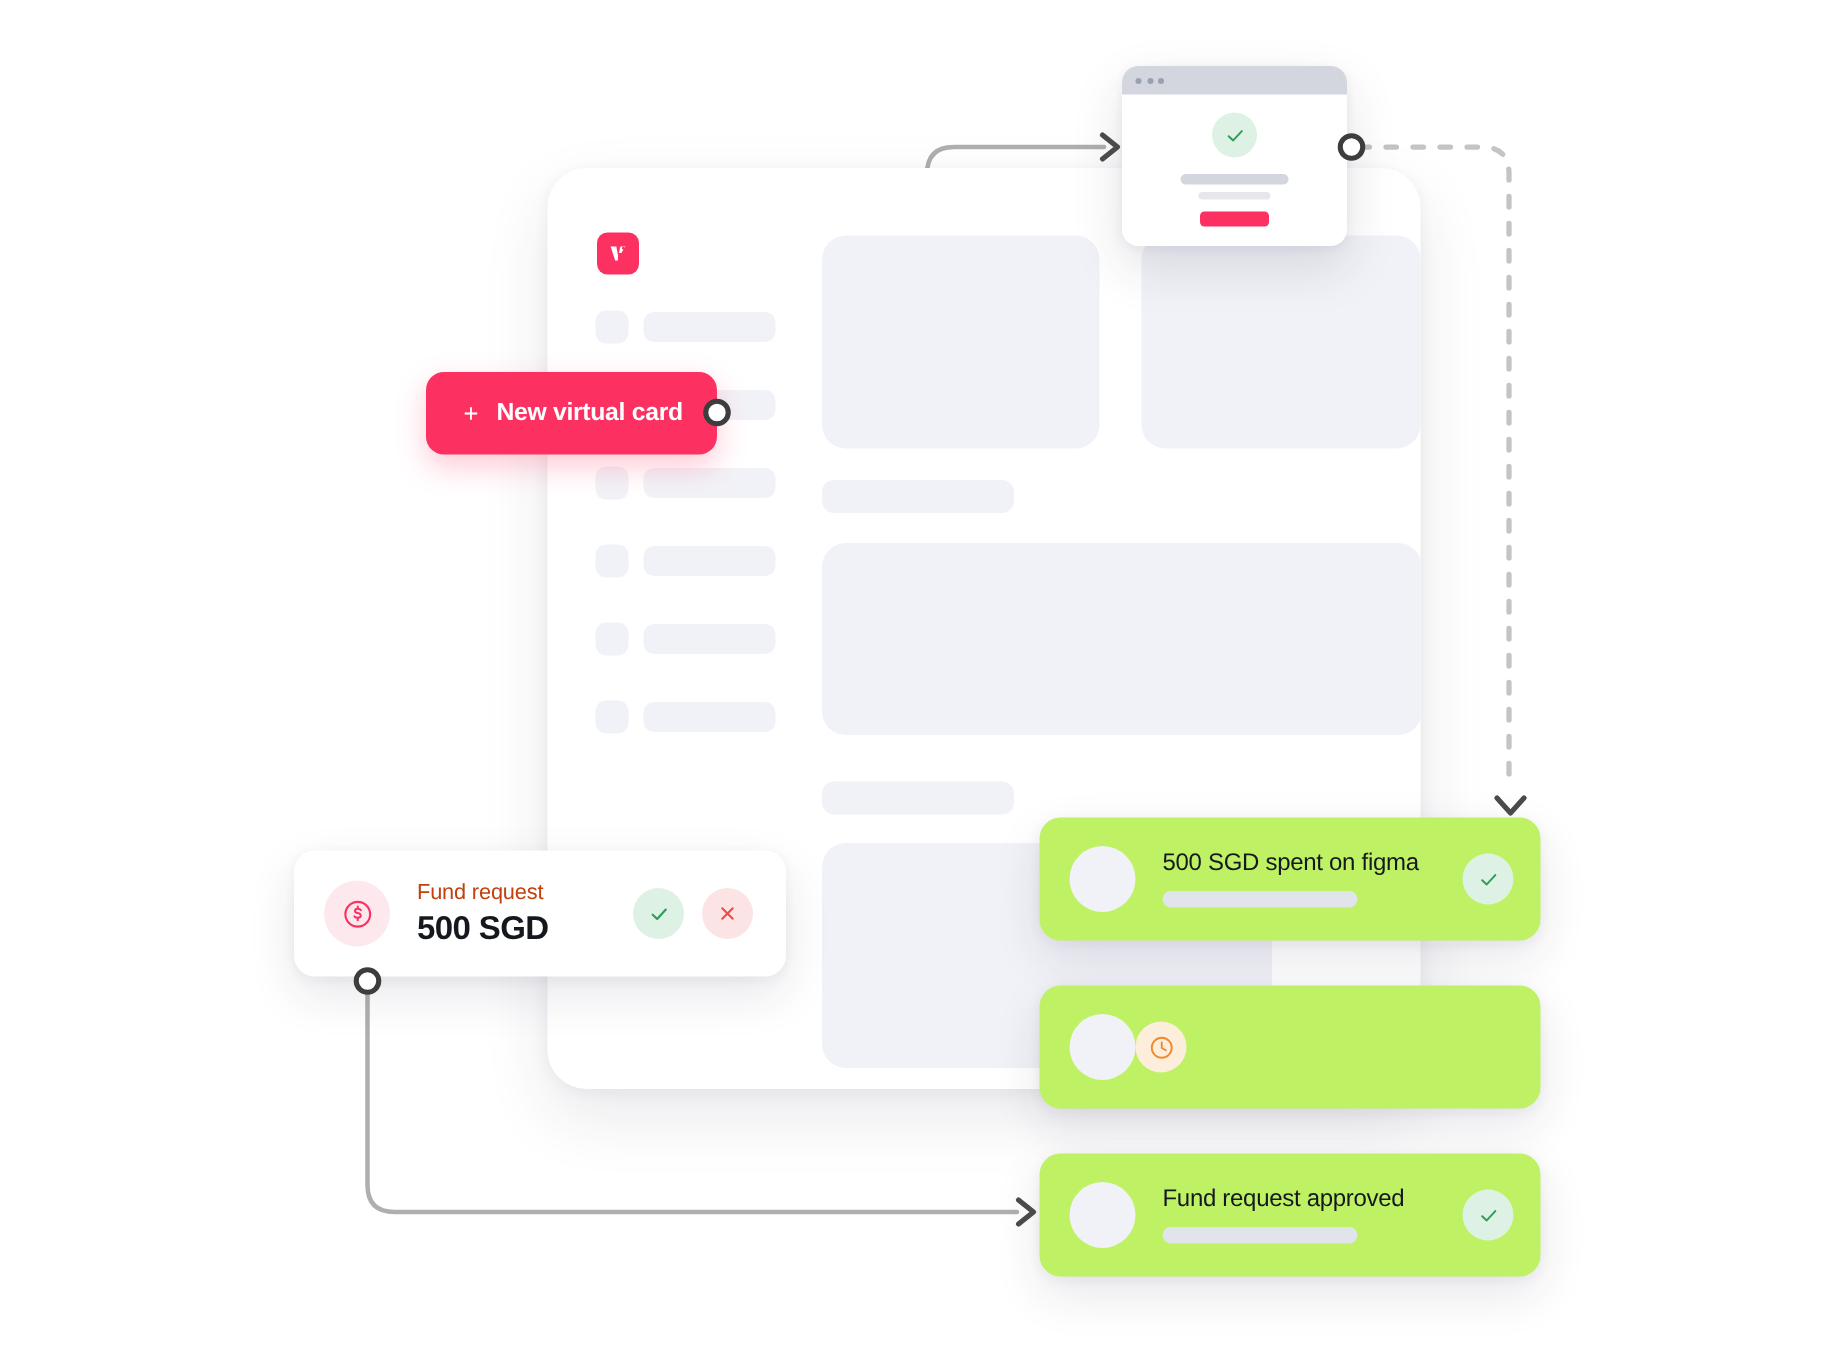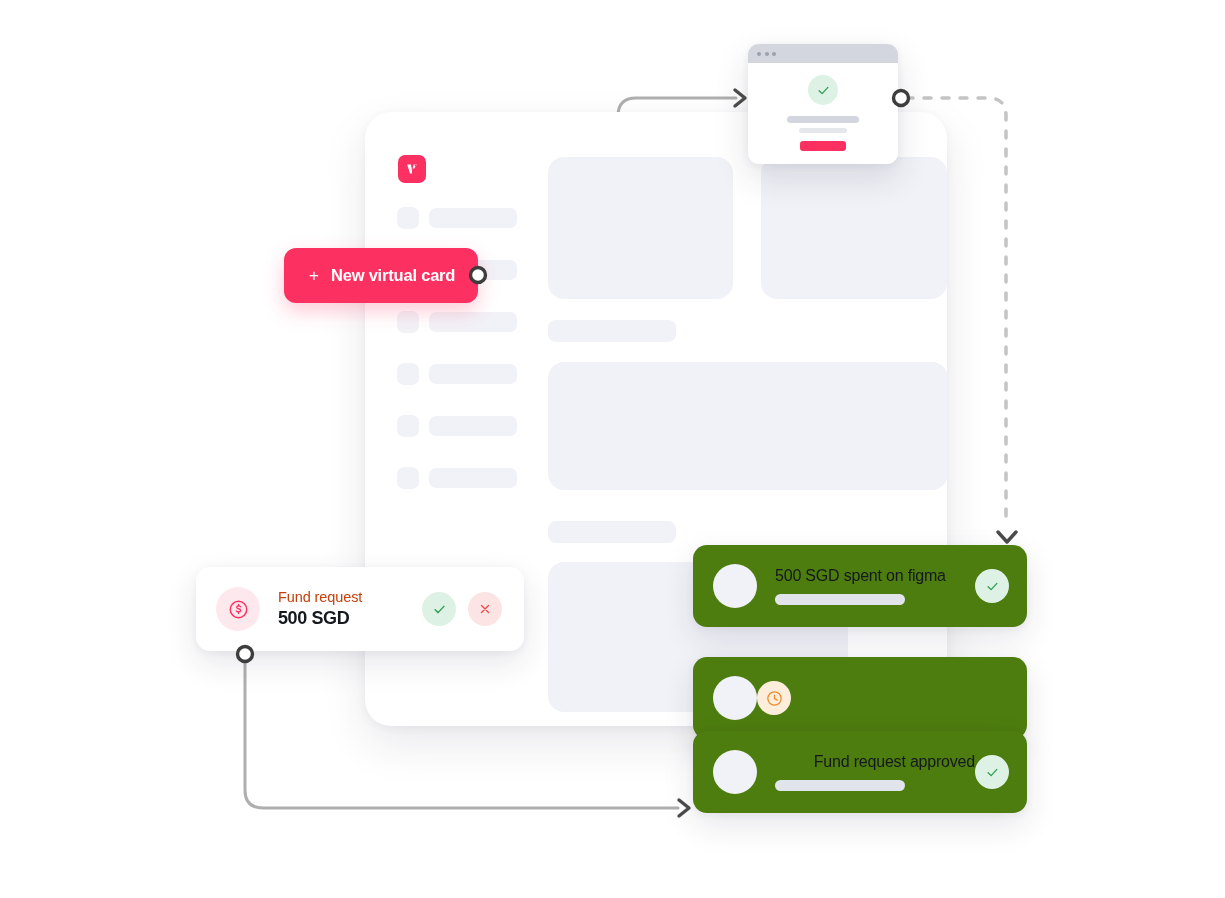--- a/index.html
+++ b/index.html
@@ -238,21 +238,21 @@
     margin-left: 18px;
     flex: 1 1 auto;
   }
   .fund-title {
     font-size: 14.5px;
     color: #c2410c;
     letter-spacing: -0.1px;
   }
   .fund-amount {
     margin-top: 3px;
-    font-size: 18px;
+    font-size: 22px;
     font-weight: 700;
     color: #15181F;
     letter-spacing: -0.4px;
   }
   .action-btns {
     display: flex;
     gap: 12px;
     flex: 0 0 auto;
   }
   .round-action {
@@ -263,34 +263,34 @@
     align-items: center;
     justify-content: center;
     cursor: pointer;
   }
   .round-action.approve { background: #DDF2E4; }
   .round-action.reject  { background: #FDE4E4; }
 
   
   .notif-card {
     position: absolute;
-    background: #4d7c0f;
+    background: #bef264;
     border-radius: 14px;
     box-shadow: 0 12px 32px rgba(36, 40, 70, 0.11),
                 0 2px 8px rgba(36, 40, 70, 0.05);
     display: flex;
     align-items: center;
     padding: 0 18px 0 20px;
     z-index: 28;
     width: 334px;
     height: 82px;
   }
   .notif-1 { left: 693px; top: 545px; }
   .notif-2 { left: 693px; top: 657px; }
-  .notif-3 { left: 693px; top: 731px; text-align: right; }
+  .notif-3 { left: 693px; top: 769px; }
 
   .notif-avatar {
     width: 44px; height: 44px;
     border-radius: 50%;
     background: #F1F2F7;
     flex: 0 0 auto;
   }
   .notif-body {
     margin-left: 18px;
     flex: 1 1 auto;

